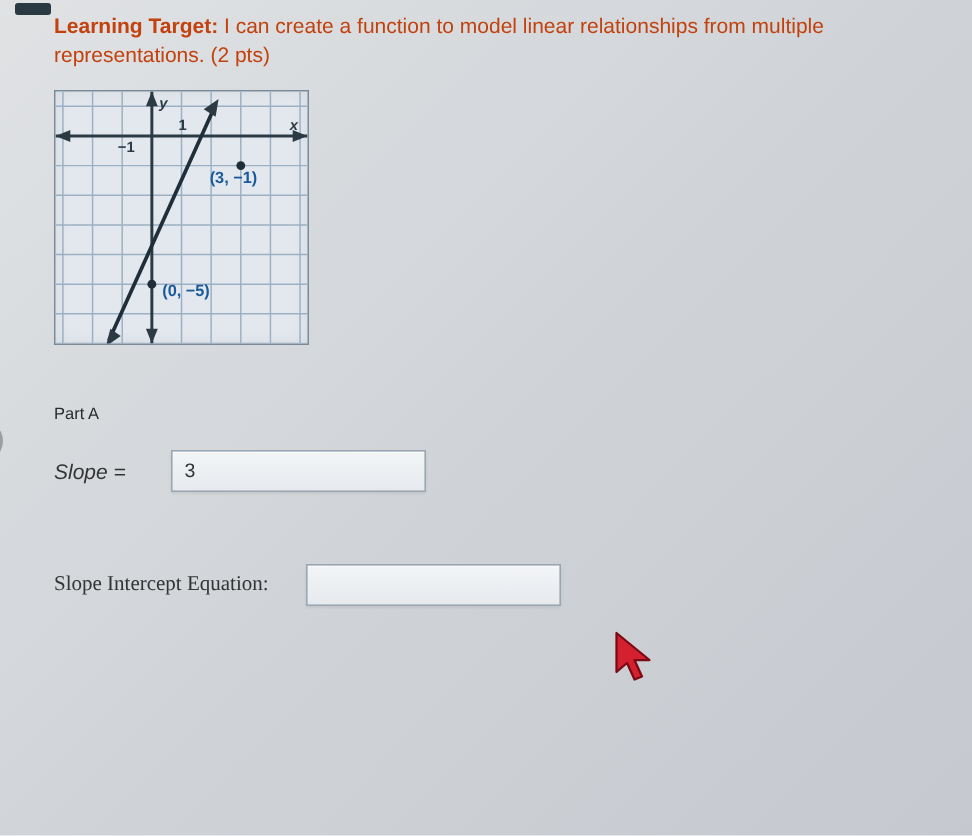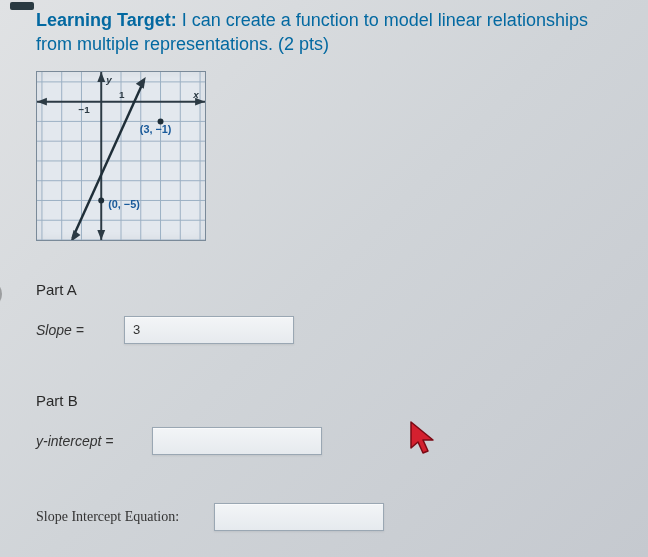--- a/index.html
+++ b/index.html
@@ -25,23 +25,23 @@
       width: 20px; height: 28px;
       border: 3px solid #444;
       border-left: none;
       border-radius: 0 14px 14px 0;
       opacity: .4;
     }
     .content {
       padding: 8px 36px 0 36px;
     }
     .learning-target {
-      font-size: 18px;
+      font-size: 14px;
       line-height: 1.35;
-      color: #0369a1;
+      color: #c2410c;
       margin-bottom: 14px;
     }
     .learning-target b { font-weight: 700; }
     .graph-wrap {
       width: 170px; height: 170px;
       background: #e3e8ee;
       border: 1px solid #7a8a99;
       position: relative;
       box-shadow: inset 0 0 12px rgba(0,0,0,.06);
     }
@@ -49,28 +49,28 @@
     .grid-line { stroke: #9bb0c3; stroke-width: 1; }
     .axis-line { stroke: #2c3a44; stroke-width: 2; }
     .plot-line { stroke: #1f2e38; stroke-width: 2.5; }
     .arrowhead { fill: #2c3a44; }
     .axis-label { font-size: 10px; font-style: italic; fill: #2c3a44; font-weight: bold; }
     .tick-label { font-size: 10px; fill: #2c3a44; font-weight: 600; }
     .pt-label { font-size: 11px; fill: #1a5a9a; font-weight: 600; }
     .part-block { margin-top: 48px; }
     .part-block.first { margin-top: 40px; }
     .part-title {
-      font-size: 15px;
+      font-size: 11px;
       color: #2a2a2a;
       margin-bottom: 18px;
     }
     .field-row {
       display: flex;
       align-items: center;
-      gap: 28px;
+      gap: 18px;
     }
     .field-label {
       font-size: 14px;
       font-style: italic;
       color: #333;
       min-width: 60px;
     }
     .field-label.noital { font-style: normal; }
     .field-label.wider { min-width: 150px; font-family: Liberation Serif, serif; }
     .input-box {
@@ -149,27 +149,20 @@
   </div>
 
   <div class="part-block first">
     <div class="part-title">Part A</div>
     <div class="field-row">
       <span class="field-label">Slope =</span>
       <input class="input-box" value="3" style="">
     </div>
   </div>
 
-  <div class="part-block">
-    <div class="part-title">Part B</div>
-    <div class="field-row">
-      <span class="field-label" style="min-width:88px">y-intercept =</span>
-      <input class="input-box" value="" style="">
-    </div>
-  </div>
 
   <div class="part-block">
     <div class="field-row">
       <span class="field-label noital wider">Slope Intercept Equation:</span>
       <input class="input-box" value="" style="">
     </div>
   </div>
 
 </div>
 

